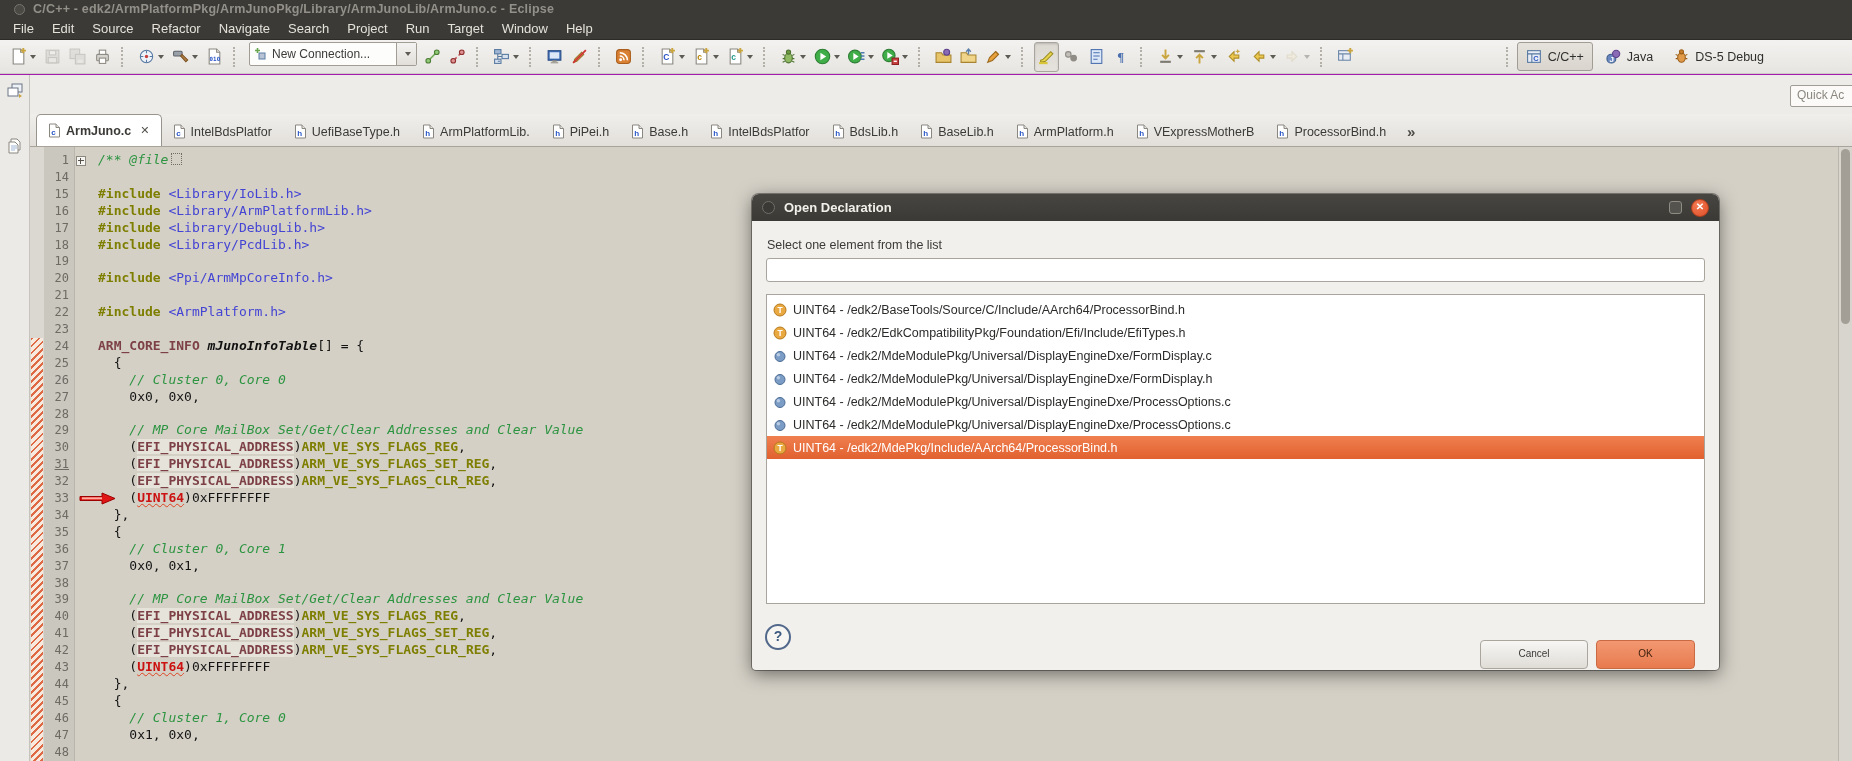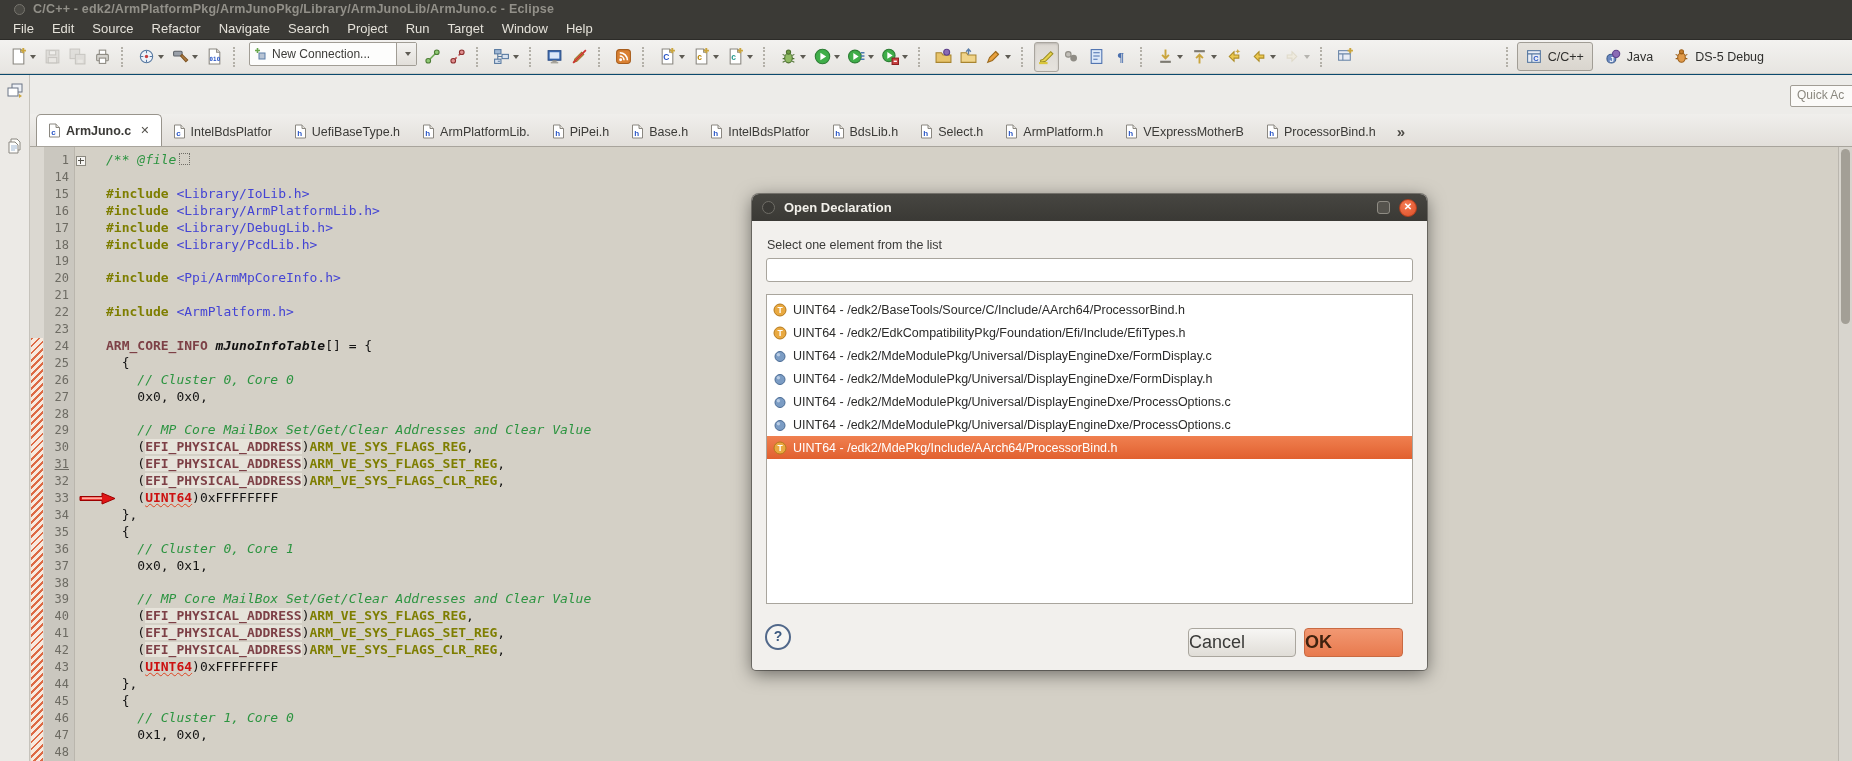--- a/index.html
+++ b/index.html
@@ -1,17 +1,17 @@
 <!DOCTYPE html>
 <html><head>
 <meta charset="utf-8">
 <style>
   html,body{margin:0;padding:0;background:#555;}
   #app{position:relative;width:1852px;height:761px;overflow:hidden;
-       font-family:"Liberation Sans",sans-serif;background:#0c4a6e;
+       font-family:"Liberation Sans",sans-serif;background:#a21caf;
        -webkit-font-smoothing:antialiased;}
   
   #titlebar{position:absolute;left:0;top:0;width:100%;height:18px;background:#3b3a36;
             display:flex;align-items:center;}
   #title-dot{width:9px;height:9px;border-radius:50%;border:1.5px solid #77756e;background:#4a4944;
              margin:0 8px 0 14px;}
   #title-text{color:#929089;font-size:12.5px;font-weight:bold;letter-spacing:.2px;}
   #menubar{position:absolute;left:0;top:18px;width:100%;height:22px;background:#3b3a36;
            display:flex;align-items:center;padding-left:4px;box-sizing:border-box;
            border-bottom:1px solid #2c2b28;}
@@ -65,40 +65,40 @@
          background:repeating-linear-gradient(135deg,#dd6a45 0px,#dd6a45 2px,#f7e9de 2px,#f7e9de 5px);}
   #num-col{position:absolute;left:14px;top:0;width:30px;bottom:0;background:#cac7bf;
            border-right:1px solid #bab6ad;}
   .lnum{position:absolute;right:5px;width:25px;text-align:right;font:12px/16.9px "DejaVu Sans Mono",monospace;
         color:#6d6b63;}
   #fold-col{position:absolute;left:45px;top:0;width:11px;bottom:0;background:#d4d0c6;}
   .fold-plus{position:absolute;left:1px;width:8px;height:8px;background:#f6f5f2;border:1px solid #8b887f;}
   .fold-plus:before{content:"";position:absolute;left:1px;right:1px;top:3px;height:1px;background:#55534c;}
   .fold-plus:after{content:"";position:absolute;top:1px;bottom:1px;left:3px;width:1px;background:#55534c;}
   #code-col{position:absolute;left:56px;top:0;right:13px;bottom:0;}
-  .code-line{position:absolute;left:14px;right:0;white-space:pre;font:13px/16.9px "DejaVu Sans Mono",monospace;
-             color:#141414;padding-left:6px;}
+  .code-line{position:absolute;left:0;right:0;white-space:pre;font:13px/16.9px "DejaVu Sans Mono",monospace;
+             color:#141414;padding-left:12px;}
   .seg-kw{color:#7e7e00;font-weight:bold;}
   .seg-inc{color:#4444d4;}
   .seg-cmt{color:#2c9440;font-style:italic;}
   .seg-typ{color:#7d4046;font-weight:bold;}
   .seg-typh{color:#7d4046;font-weight:bold;background:#e6e3da;}
   .seg-mac{color:#7e7e00;font-weight:bold;}
   .seg-var{color:#111;font-weight:bold;font-style:italic;}
   .seg-err{color:#cc1111;font-weight:bold;text-decoration:underline;
            text-decoration-style:wavy;text-decoration-color:#d42;text-decoration-thickness:1px;}
   .folded-box{display:inline-block;width:9px;height:10px;border:1px dotted #6f6d66;margin-left:3px;
               vertical-align:-1px;}
   .bug-marker{position:absolute;left:1px;width:12px;height:12px;}
   .arrow-marker{position:absolute;width:37px;height:13px;z-index:3;}
   #vscroll{position:absolute;right:0;top:0;width:13px;bottom:0;background:#d8d5cе;
            background:#d8d5ce;border-left:1px solid #bab6ae;}
   #vthumb{position:absolute;left:2px;right:2px;top:2px;height:175px;background:#a39f96;border-radius:5px;}
   
-  #dialog{position:absolute;left:752px;top:194px;width:675px;height:476px;border-radius:7px 7px 4px 4px;
+  #dialog{position:absolute;left:752px;top:194px;width:967px;height:476px;border-radius:7px 7px 4px 4px;
           box-shadow:0 4px 18px rgba(0,0,0,.5),0 0 0 1px rgba(60,58,54,.5);background:#f2f0ed;z-index:10;}
   #dlg-title{position:absolute;left:0;top:0;right:0;height:27px;border-radius:7px 7px 0 0;
              background:linear-gradient(#474641,#3a3935);display:flex;align-items:center;}
   #dlg-dot{width:11px;height:11px;border-radius:50%;border:1.5px solid #706e67;background:#3a3935;
            margin:0 9px 0 10px;}
   #dlg-title-text{color:#f2f0ea;font-size:13px;font-weight:bold;}
   #dlg-controls{margin-left:auto;display:flex;align-items:center;gap:9px;padding-right:10px;}
   #dlg-min{width:11px;height:11px;border:1.5px solid #8f8c84;border-radius:3px;background:#55534d;}
   #dlg-close{width:16px;height:16px;border-radius:50%;background:radial-gradient(circle at 35% 30%,#f47a52,#dd4f28);
              border:1px solid #b23f1e;color:#fff;font-size:10px;font-weight:bold;line-height:14px;
@@ -107,26 +107,26 @@
   #dlg-input{position:absolute;left:14px;right:14px;top:64px;height:22px;background:#fff;
              border:1px solid #a9a59d;border-radius:3px;}
   #dlg-list{position:absolute;left:14px;right:14px;top:100px;height:310px;background:#fff;
             border:1px solid #a9a59d;overflow:hidden;padding-top:3px;box-sizing:border-box;}
   .dlg-item{height:23px;display:flex;align-items:center;gap:6px;padding-left:6px;font-size:12.5px;color:#2b2b2a;
             white-space:nowrap;}
   .dlg-item.selected{background:linear-gradient(#f08050,#e1602f);color:#fff;}
   #dlg-help{position:absolute;left:13px;top:430px;width:22px;height:22px;border-radius:50%;
             border:2px solid #51688a;color:#3c5a80;font-size:14px;font-weight:bold;text-align:center;
             line-height:21px;background:#f6f5f2;}
-  .dlg-btn{position:absolute;top:434px;height:27px;border-radius:4px;font-size:18px;text-align:left;
+  .dlg-btn{position:absolute;top:446px;height:27px;border-radius:4px;font-size:10px;text-align:center;
            line-height:26px;}
   #btn-cancel{right:131px;width:106px;background:linear-gradient(#f7f6f4,#e0ddd7);
               border:1px solid #aaa69e;color:#3a3a38;}
   #btn-ok{right:24px;width:97px;background:linear-gradient(#f29872,#e87a4e);
-          border:1px solid #c96a42;color:#40220f;font-weight:bold;}
+          border:1px solid #c96a42;color:#40220f;font-weight:normal;}
 </style>
 </head>
 <body>
 
 <div id="app">
 
   <div id="titlebar">
     <div id="title-dot"></div>
     <div id="title-text">C/C++ - edk2/ArmPlatformPkg/ArmJunoPkg/Library/ArmJunoLib/ArmJuno.c - Eclipse</div>
   </div>
@@ -542,21 +542,21 @@
             <text x="3.2" y="11.5" font-size="8" font-weight="bold" fill="#2a56c6">h</text>
           </svg>
           <span>BdsLib.h</span>
         </div>
         <div class="tab">
           <svg width="13" height="15" viewBox="0 0 13 15">
             <path d="M1.5 1h6.5l3.5 3.5V14h-10z" fill="#fff" stroke="#8a8780"></path>
             <path d="M8 1v3.5h3.5" fill="#e8e6e0" stroke="#8a8780"></path>
             <text x="3.2" y="11.5" font-size="8" font-weight="bold" fill="#2a56c6">h</text>
           </svg>
-          <span>Select.h</span>
+          <span>BaseLib.h</span>
         </div>
         <div class="tab">
           <svg width="13" height="15" viewBox="0 0 13 15">
             <path d="M1.5 1h6.5l3.5 3.5V14h-10z" fill="#fff" stroke="#8a8780"></path>
             <path d="M8 1v3.5h3.5" fill="#e8e6e0" stroke="#8a8780"></path>
             <text x="3.2" y="11.5" font-size="8" font-weight="bold" fill="#2a56c6">h</text>
           </svg>
           <span>ArmPlatform.h</span>
         </div>
         <div class="tab">

